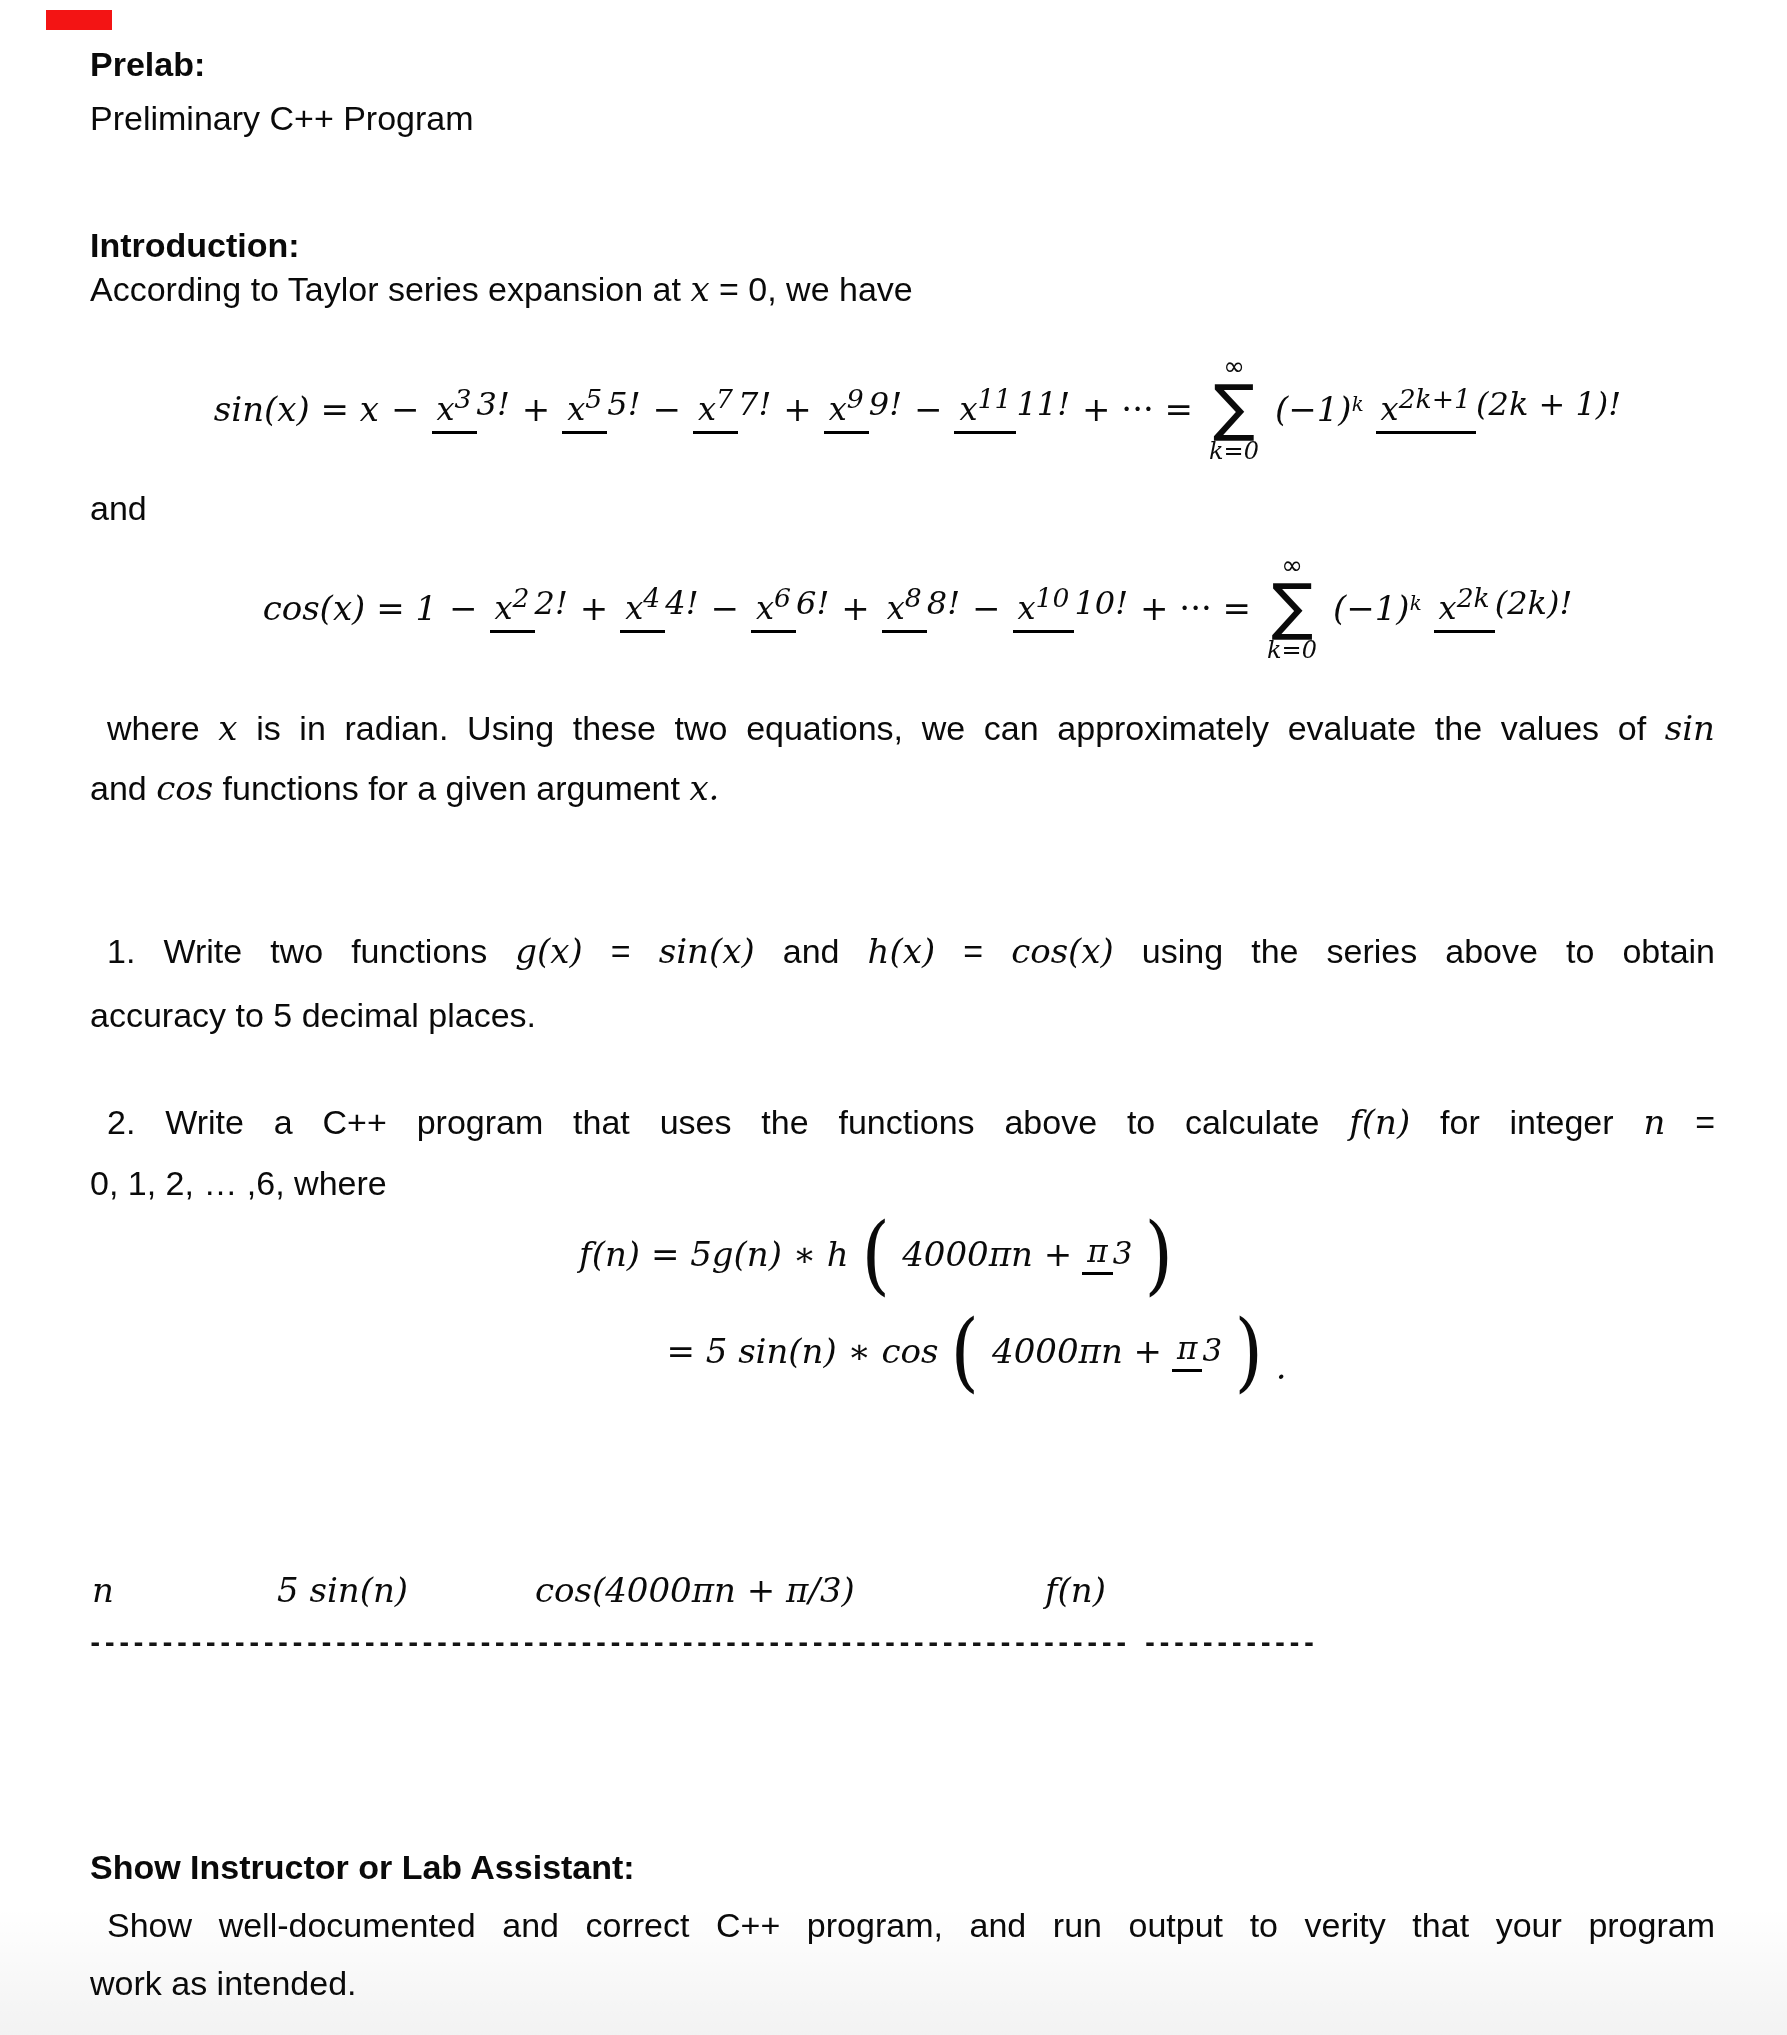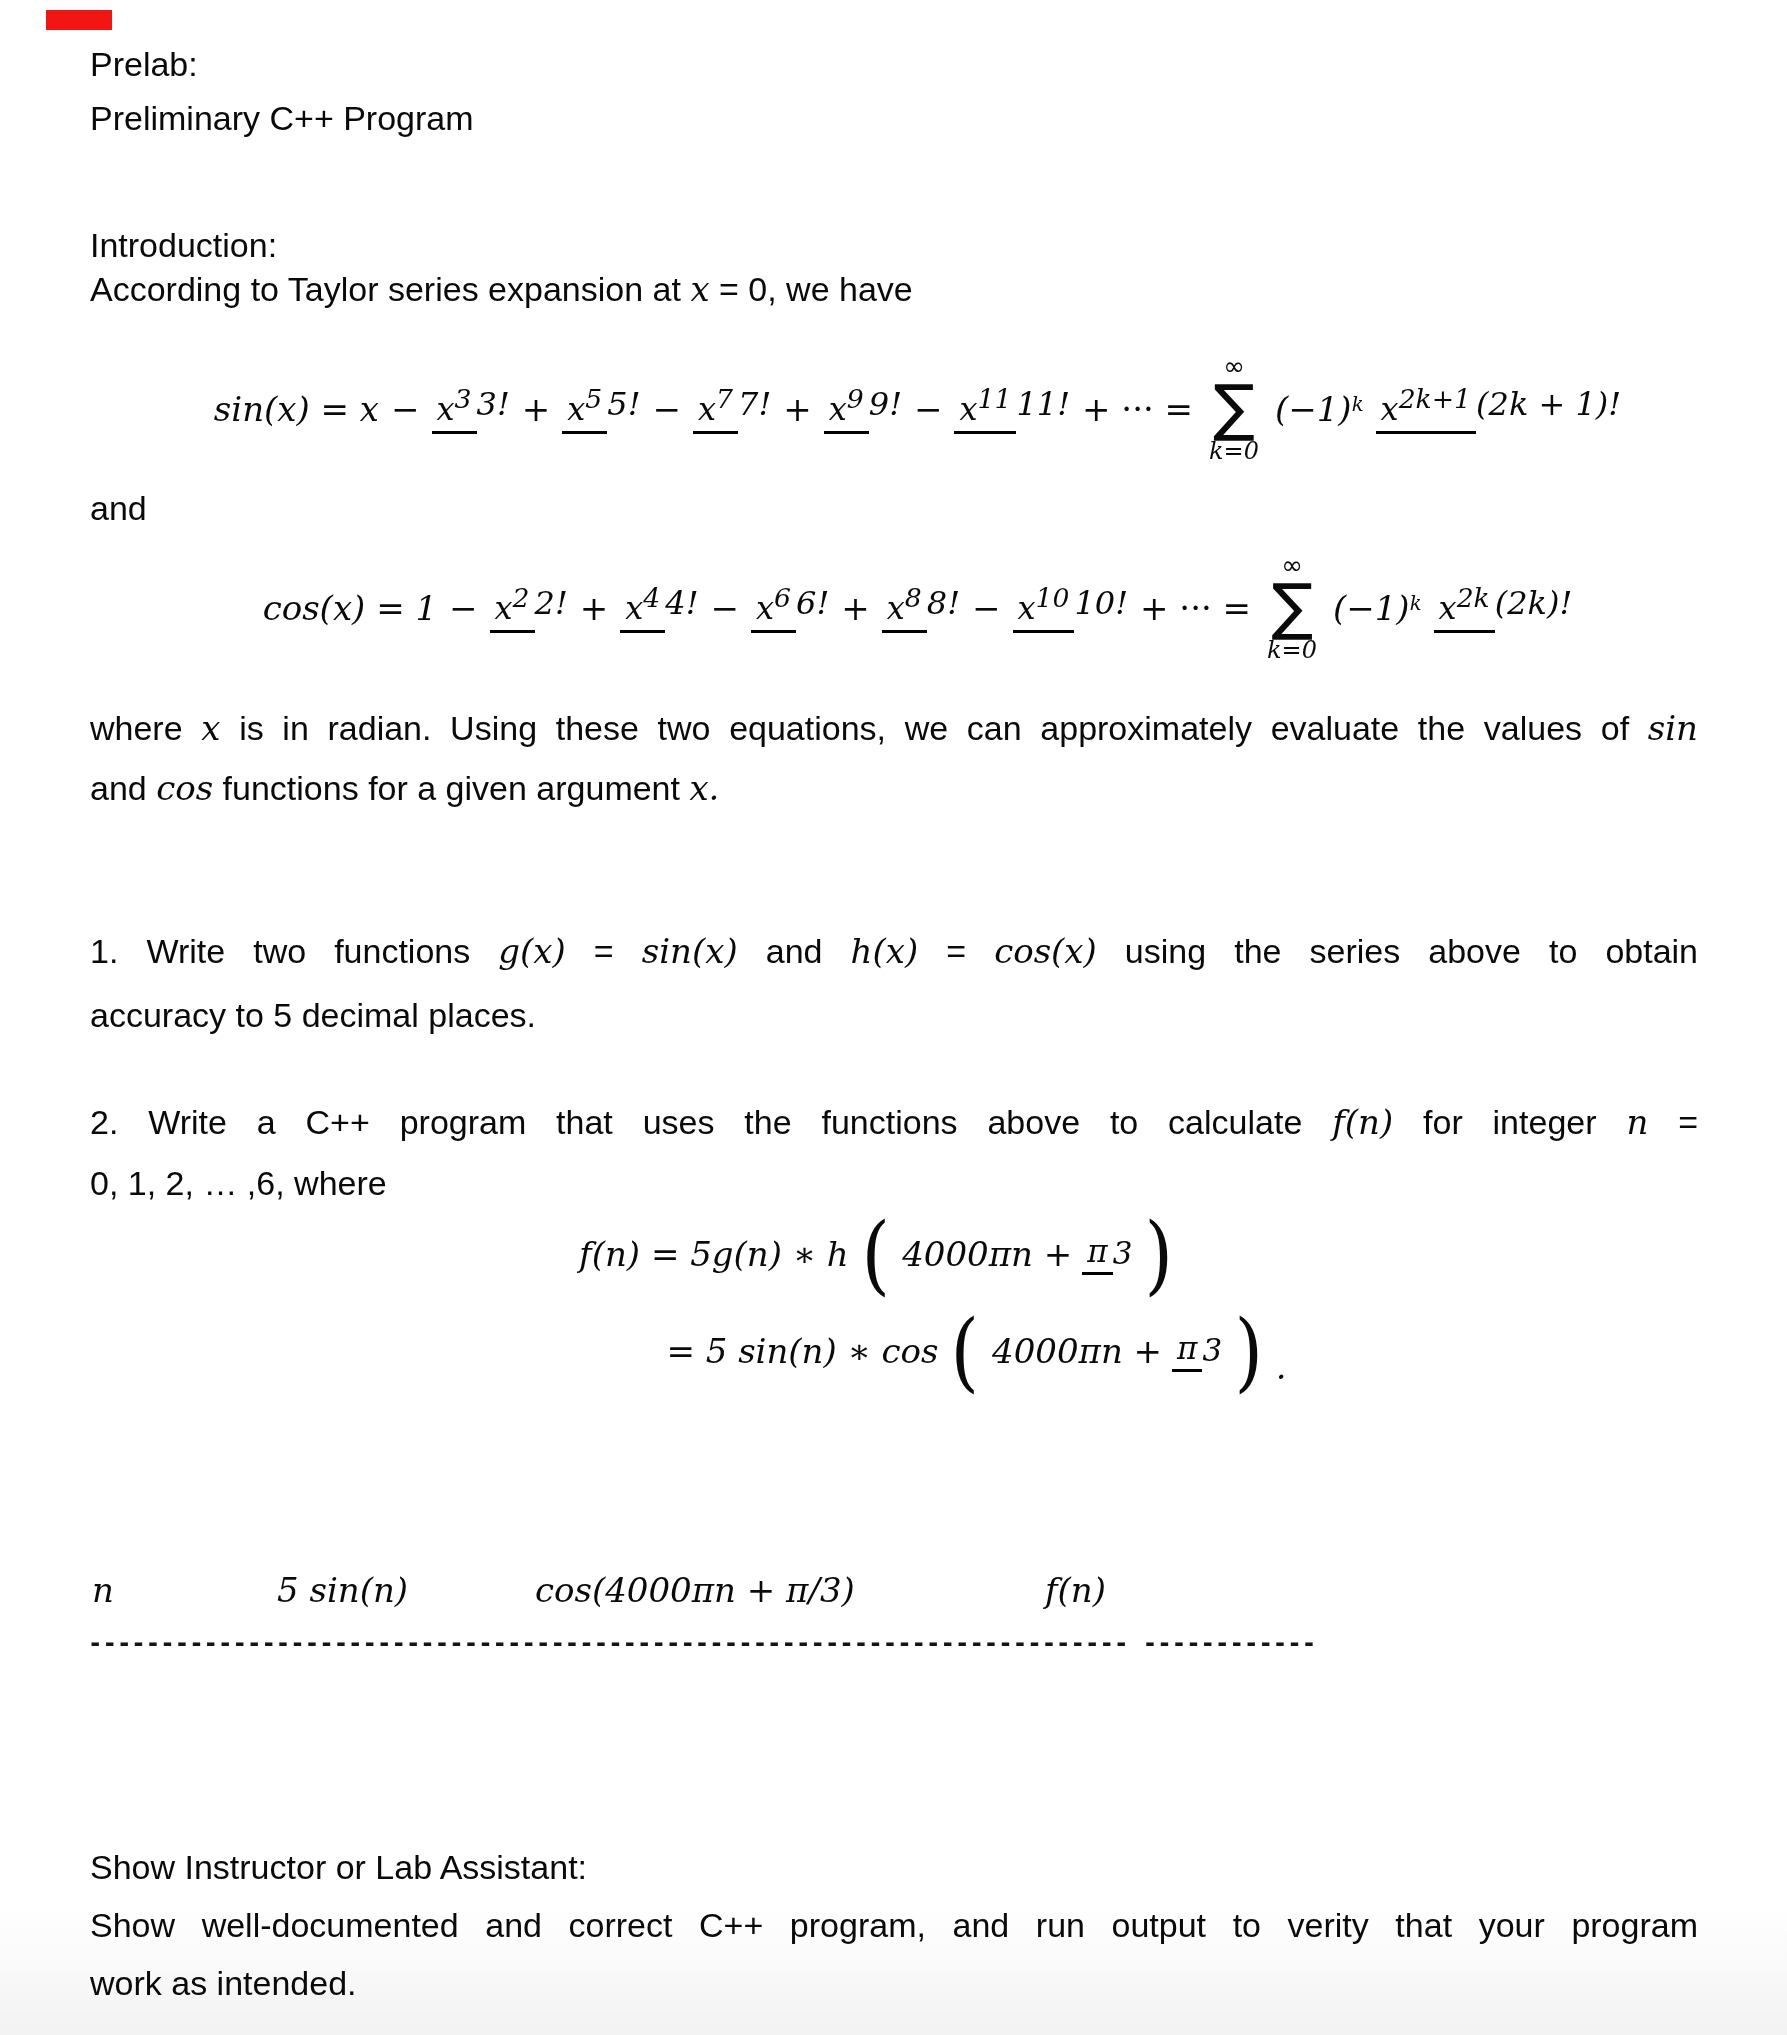--- a/index.html
+++ b/index.html
@@ -6,24 +6,24 @@
   .page{
     position:relative;
     width:1787px;height:2036px;
     background:#ffffff;
     overflow:hidden;
     font-family:"Liberation Sans","DejaVu Sans",sans-serif;
     font-size:34px;
     color:#0a0a0a;
   }
   .abs{position:absolute;left:90px;width:1608px;}
-  .b{font-weight:400;}
+  .b{font-weight:700;}
   .line{line-height:40px;white-space:nowrap;}
   .para{line-height:60px;}
-  .jl{text-align:justify;text-align-last:justify;}
+  .jl{text-align:justify;text-align-last:justify;margin-left:17px;}
   .m{font-family:"DejaVu Serif","DejaVu Sans",serif;font-style:italic;}
   .m sup, .coef sup{font-size:58%;line-height:0;position:relative;top:-0.50em;vertical-align:baseline;font-style:italic;}
   
   .formula{
     position:absolute;left:0;width:1787px;height:149px;
     display:flex;align-items:center;justify-content:center;
     gap:12px;white-space:nowrap;transform:translateX(24px);
   }
   .frac{display:inline-flex;flex-direction:row;align-items:stretch;text-align:center;font-size:32px;}
   .frac .num{display:block;border-bottom:3px solid #000;padding:0 5px 3px;}

